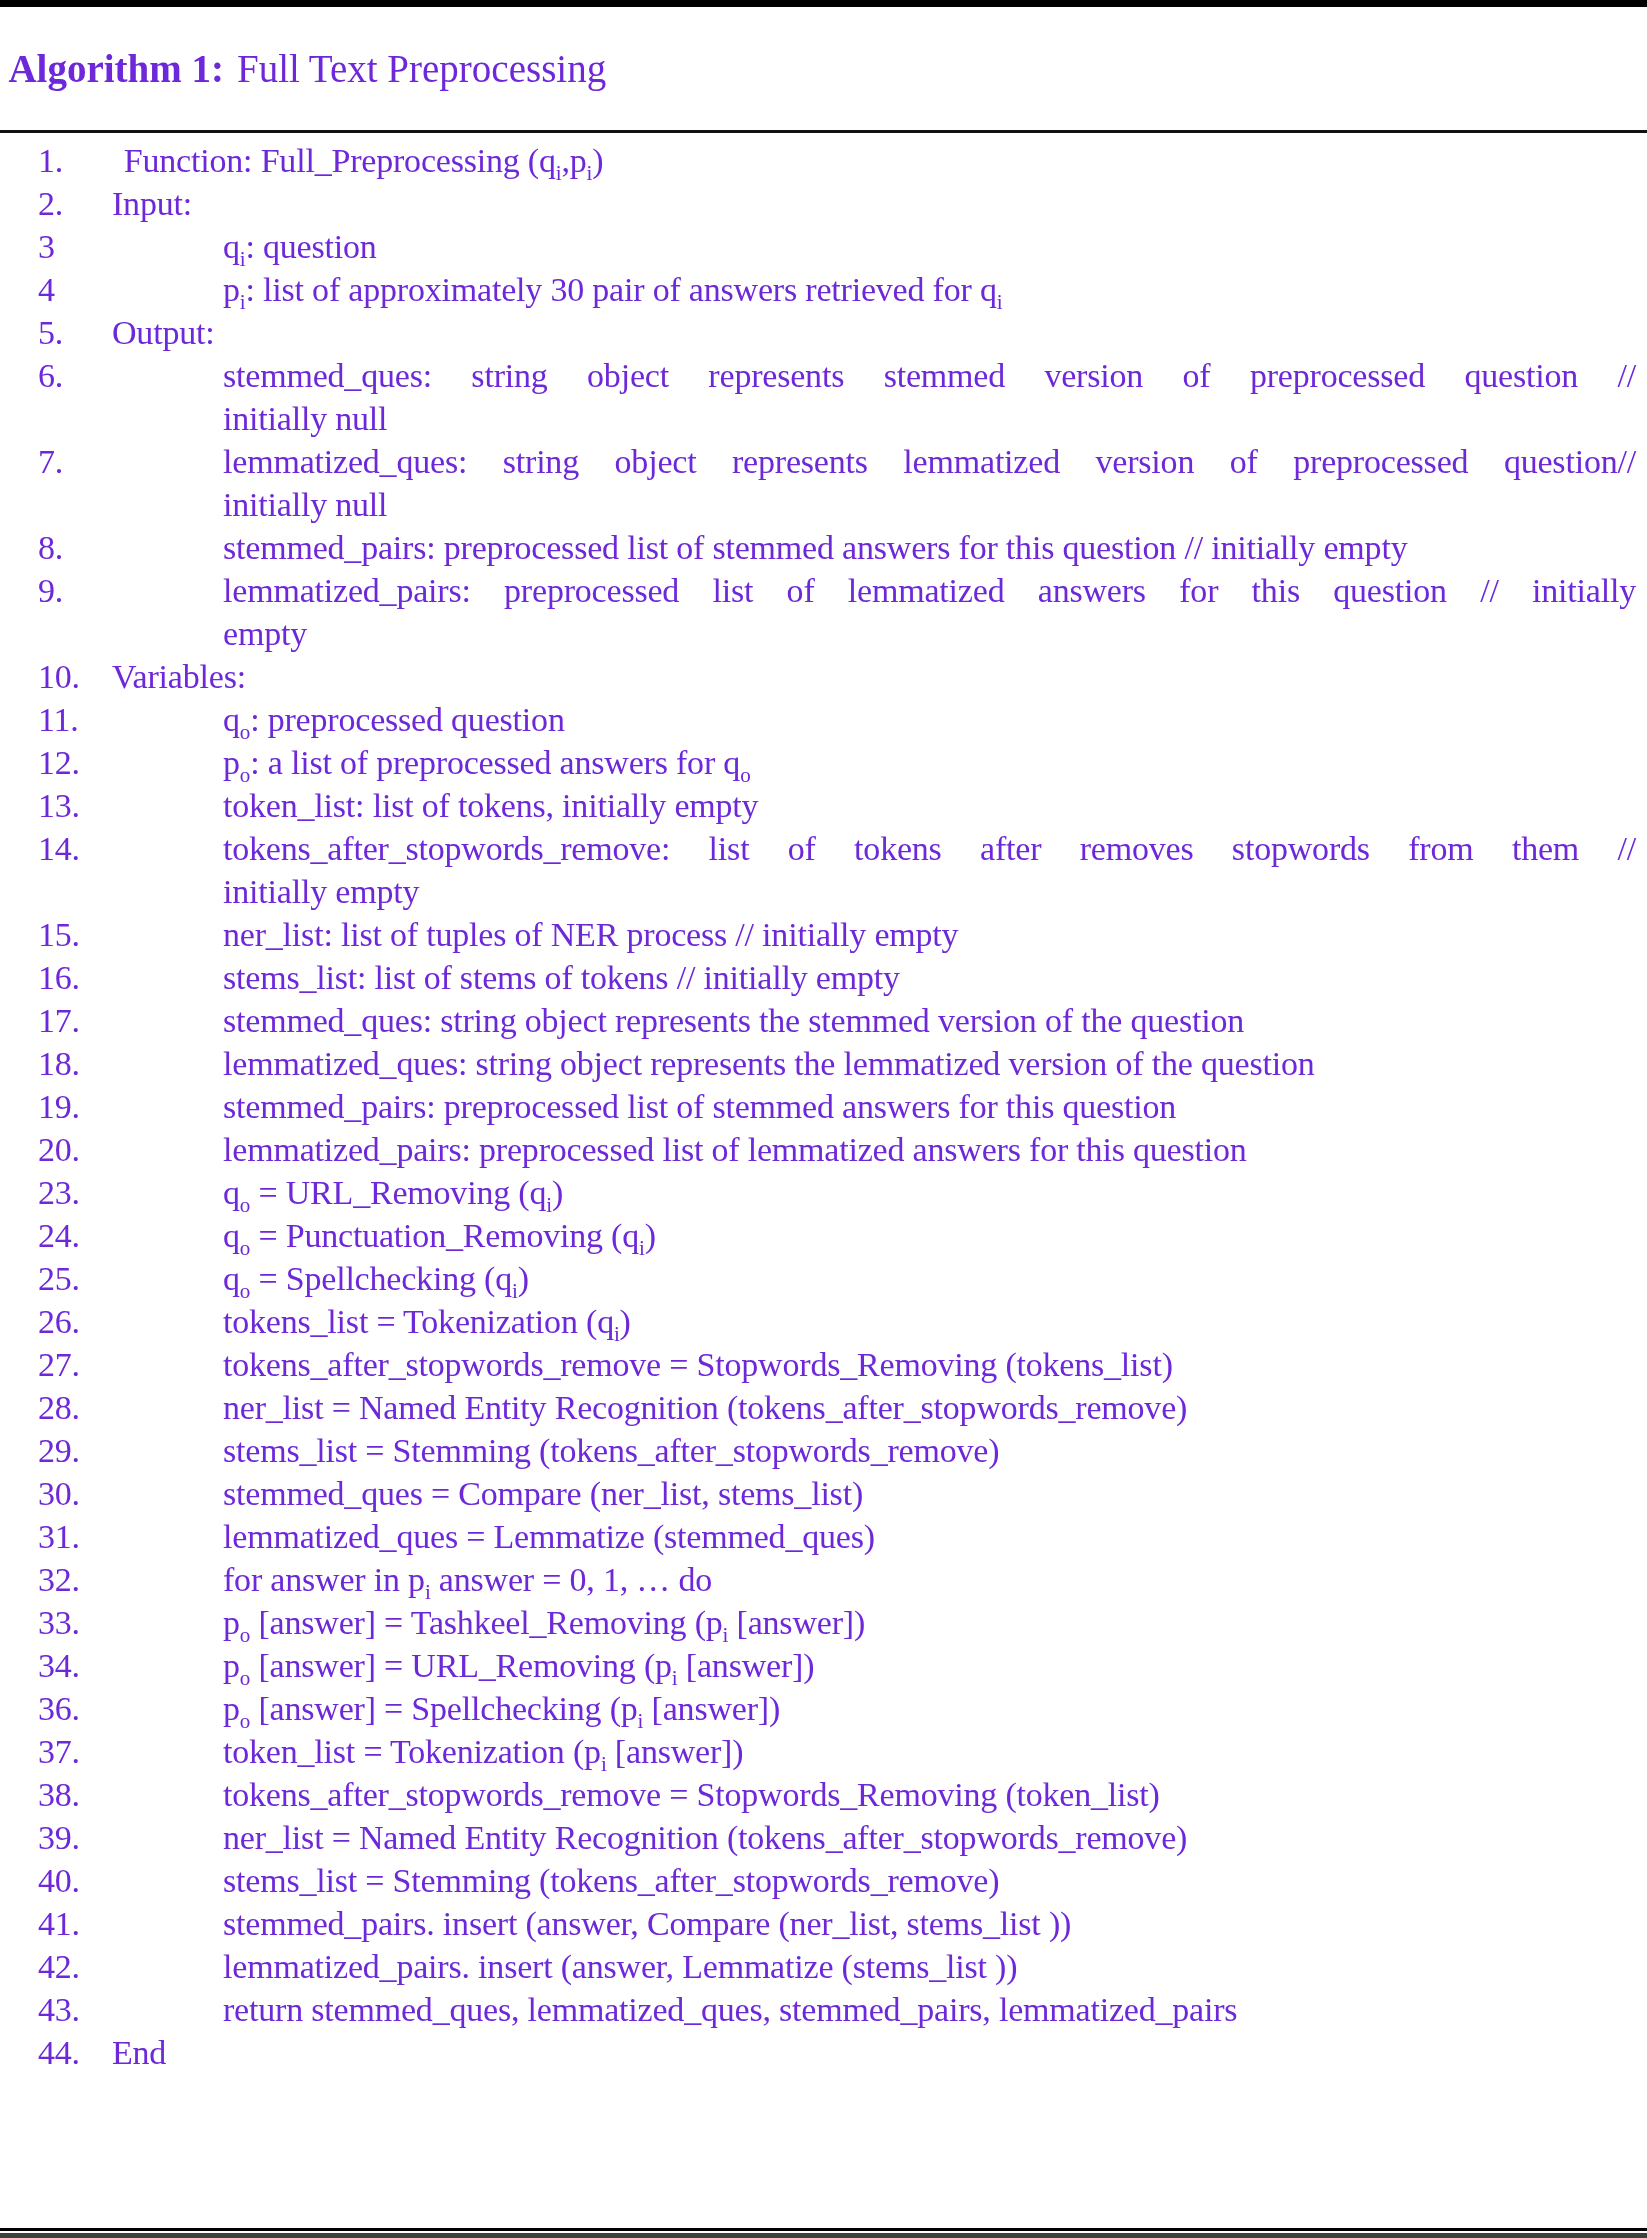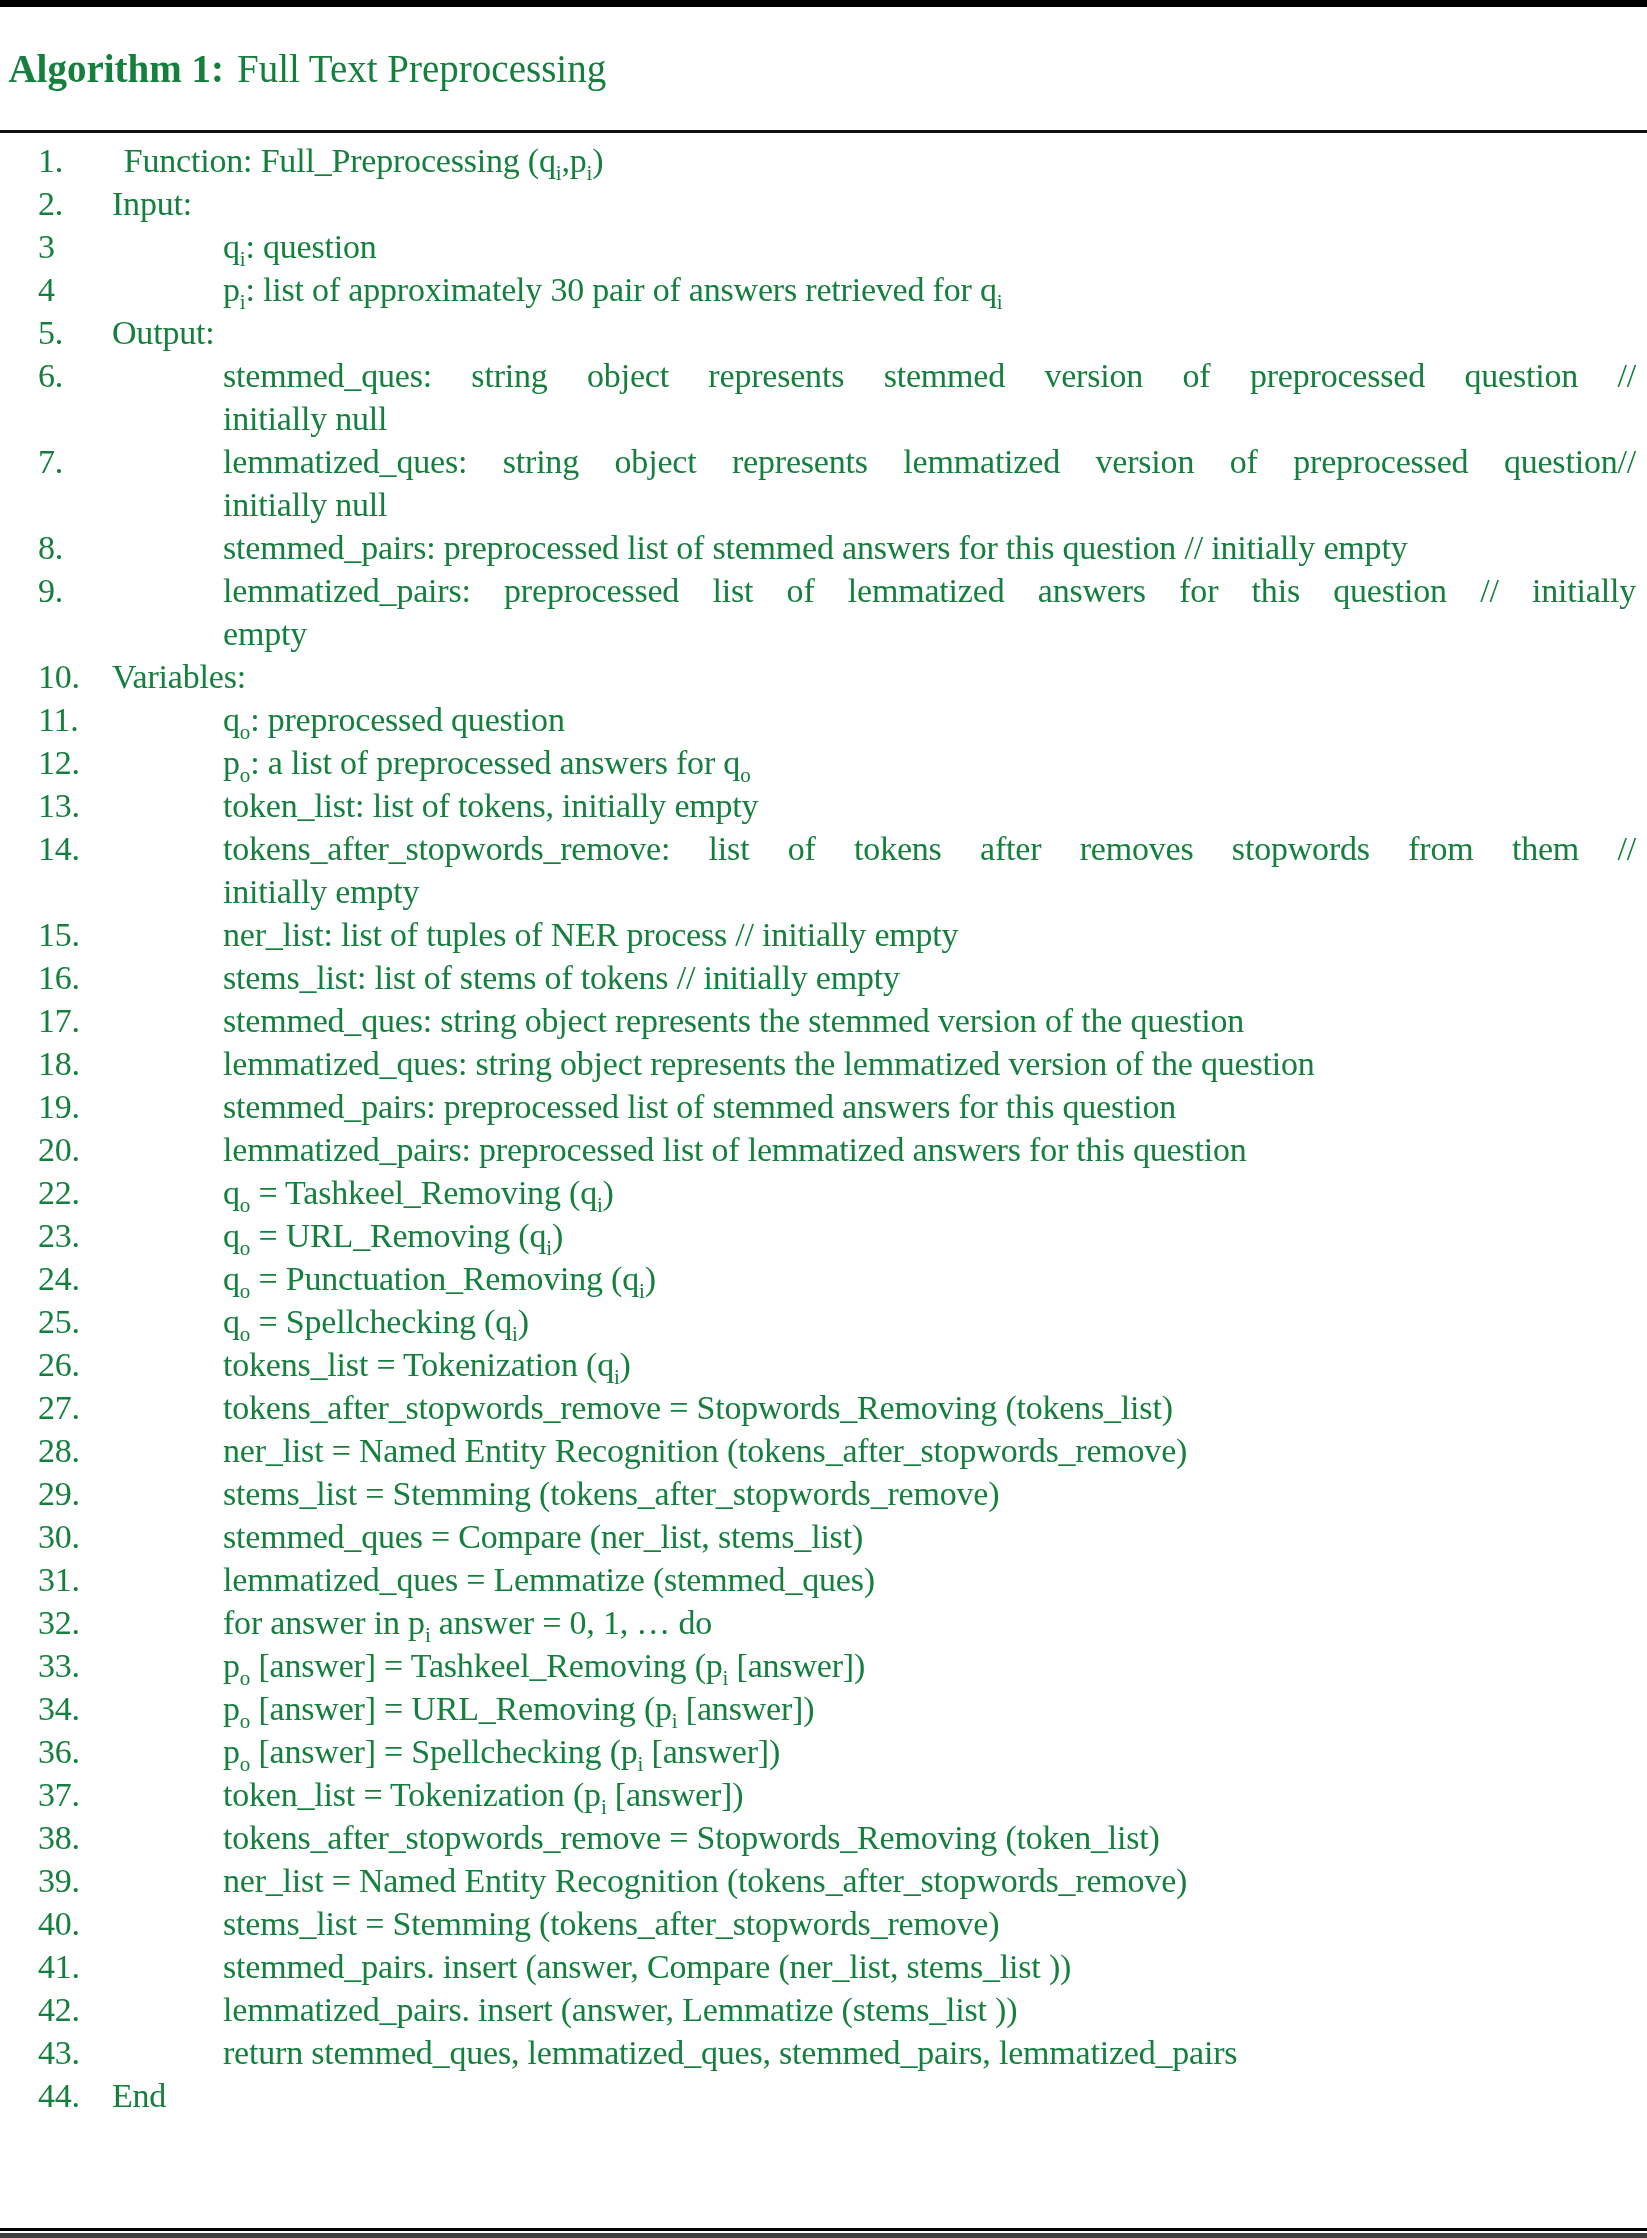--- a/index.html
+++ b/index.html
@@ -1,21 +1,21 @@
 <!DOCTYPE html>
 <html style="font-size:13.5px"><head>
 <meta charset="utf-8">
 <style>
   html, body { margin: 0; padding: 0; background: #ffffff; }
   .algo {
     width: 1647px;
     height: 2239px;
     box-sizing: border-box;
     background: #ffffff;
-    color: #15803d;
+    color: #6d28d9;
     font-family: "Liberation Serif", "DejaVu Serif", serif;
     display: flex;
     flex-direction: column;
     overflow: hidden;
   }
   .top-rule { height: 6.7px; background: #000000; flex: none; }
   .title-row {
     height: 123px;
     flex: none;
     display: flex;
@@ -184,24 +184,20 @@
     <span class="num">19.</span>
     <span class="content body-indent">stemmed_pairs: preprocessed list of stemmed answers for this question</span>
   </div>
 
   <div class="row">
     <span class="num">20.</span>
     <span class="content body-indent">lemmatized_pairs: preprocessed list of lemmatized answers for this question</span>
   </div>
 
 
-  <div class="row">
-    <span class="num">22.</span>
-    <span class="content body-indent">q<sub>o</sub> = Tashkeel_Removing (q<sub>i</sub>)</span>
-  </div>
 
   <div class="row">
     <span class="num">23.</span>
     <span class="content body-indent">q<sub>o</sub> = URL_Removing (q<sub>i</sub>)</span>
   </div>
 
   <div class="row">
     <span class="num">24.</span>
     <span class="content body-indent">q<sub>o</sub> = Punctuation_Removing (q<sub>i</sub>)</span>
   </div>

